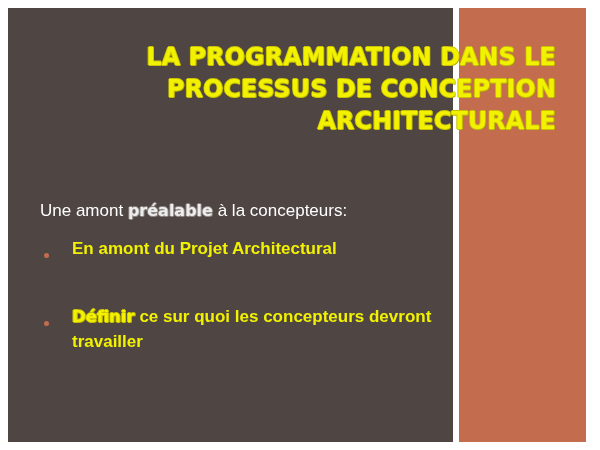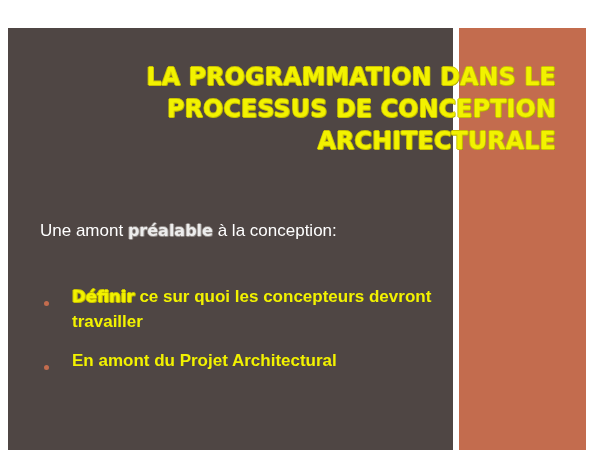--- a/index.html
+++ b/index.html
@@ -12,21 +12,20 @@
     height: 450px;
     overflow: hidden;
     font-family: "Liberation Sans", sans-serif;
   }
 
   #slide {
     position: relative;
     width: 600px;
     height: 340px;
     background: #ffffff;
-    margin-top: 20px;
   }
 
   
   .panel-dark {
     position: absolute;
     left: 8px;
     top: 8px;
     width: 445px;
     height: 434px;
     background: #4F4644;
@@ -147,26 +146,26 @@
   <div class="panel-orange"></div>
 
   <div class="title-block">
     <span class="title-line">LA PROGRAMMATION DANS LE</span>
     <span class="title-line">PROCESSUS DE CONCEPTION</span>
     <span class="title-line">ARCHITECTURALE</span>
   </div>
 
   <div class="body-block">
 
-    <div class="lead-line"><span>Une amont </span><span class="emph">préalable</span><span> à la conception:</span></div>
+    <div class="lead-line"><span>Une amont </span><span class="emph">préalable</span><span> à la concepteurs:</span></div>
+
+    <div class="bullet-row">
+      <span class="bullet-dot"><i></i></span>
+      <span class="bullet-text">En amont du Projet Architectural</span>
+    </div>
 
     <div class="bullet-row spaced">
       <span class="bullet-dot"><i></i></span>
       <span class="bullet-text"><span class="emph">Définir</span><span> ce sur quoi les concepteurs devront travailler</span></span>
     </div>
 
-    <div class="bullet-row">
-      <span class="bullet-dot"><i></i></span>
-      <span class="bullet-text">En amont du Projet Architectural</span>
-    </div>
-
   </div>
 </div>
 
 </body></html>

